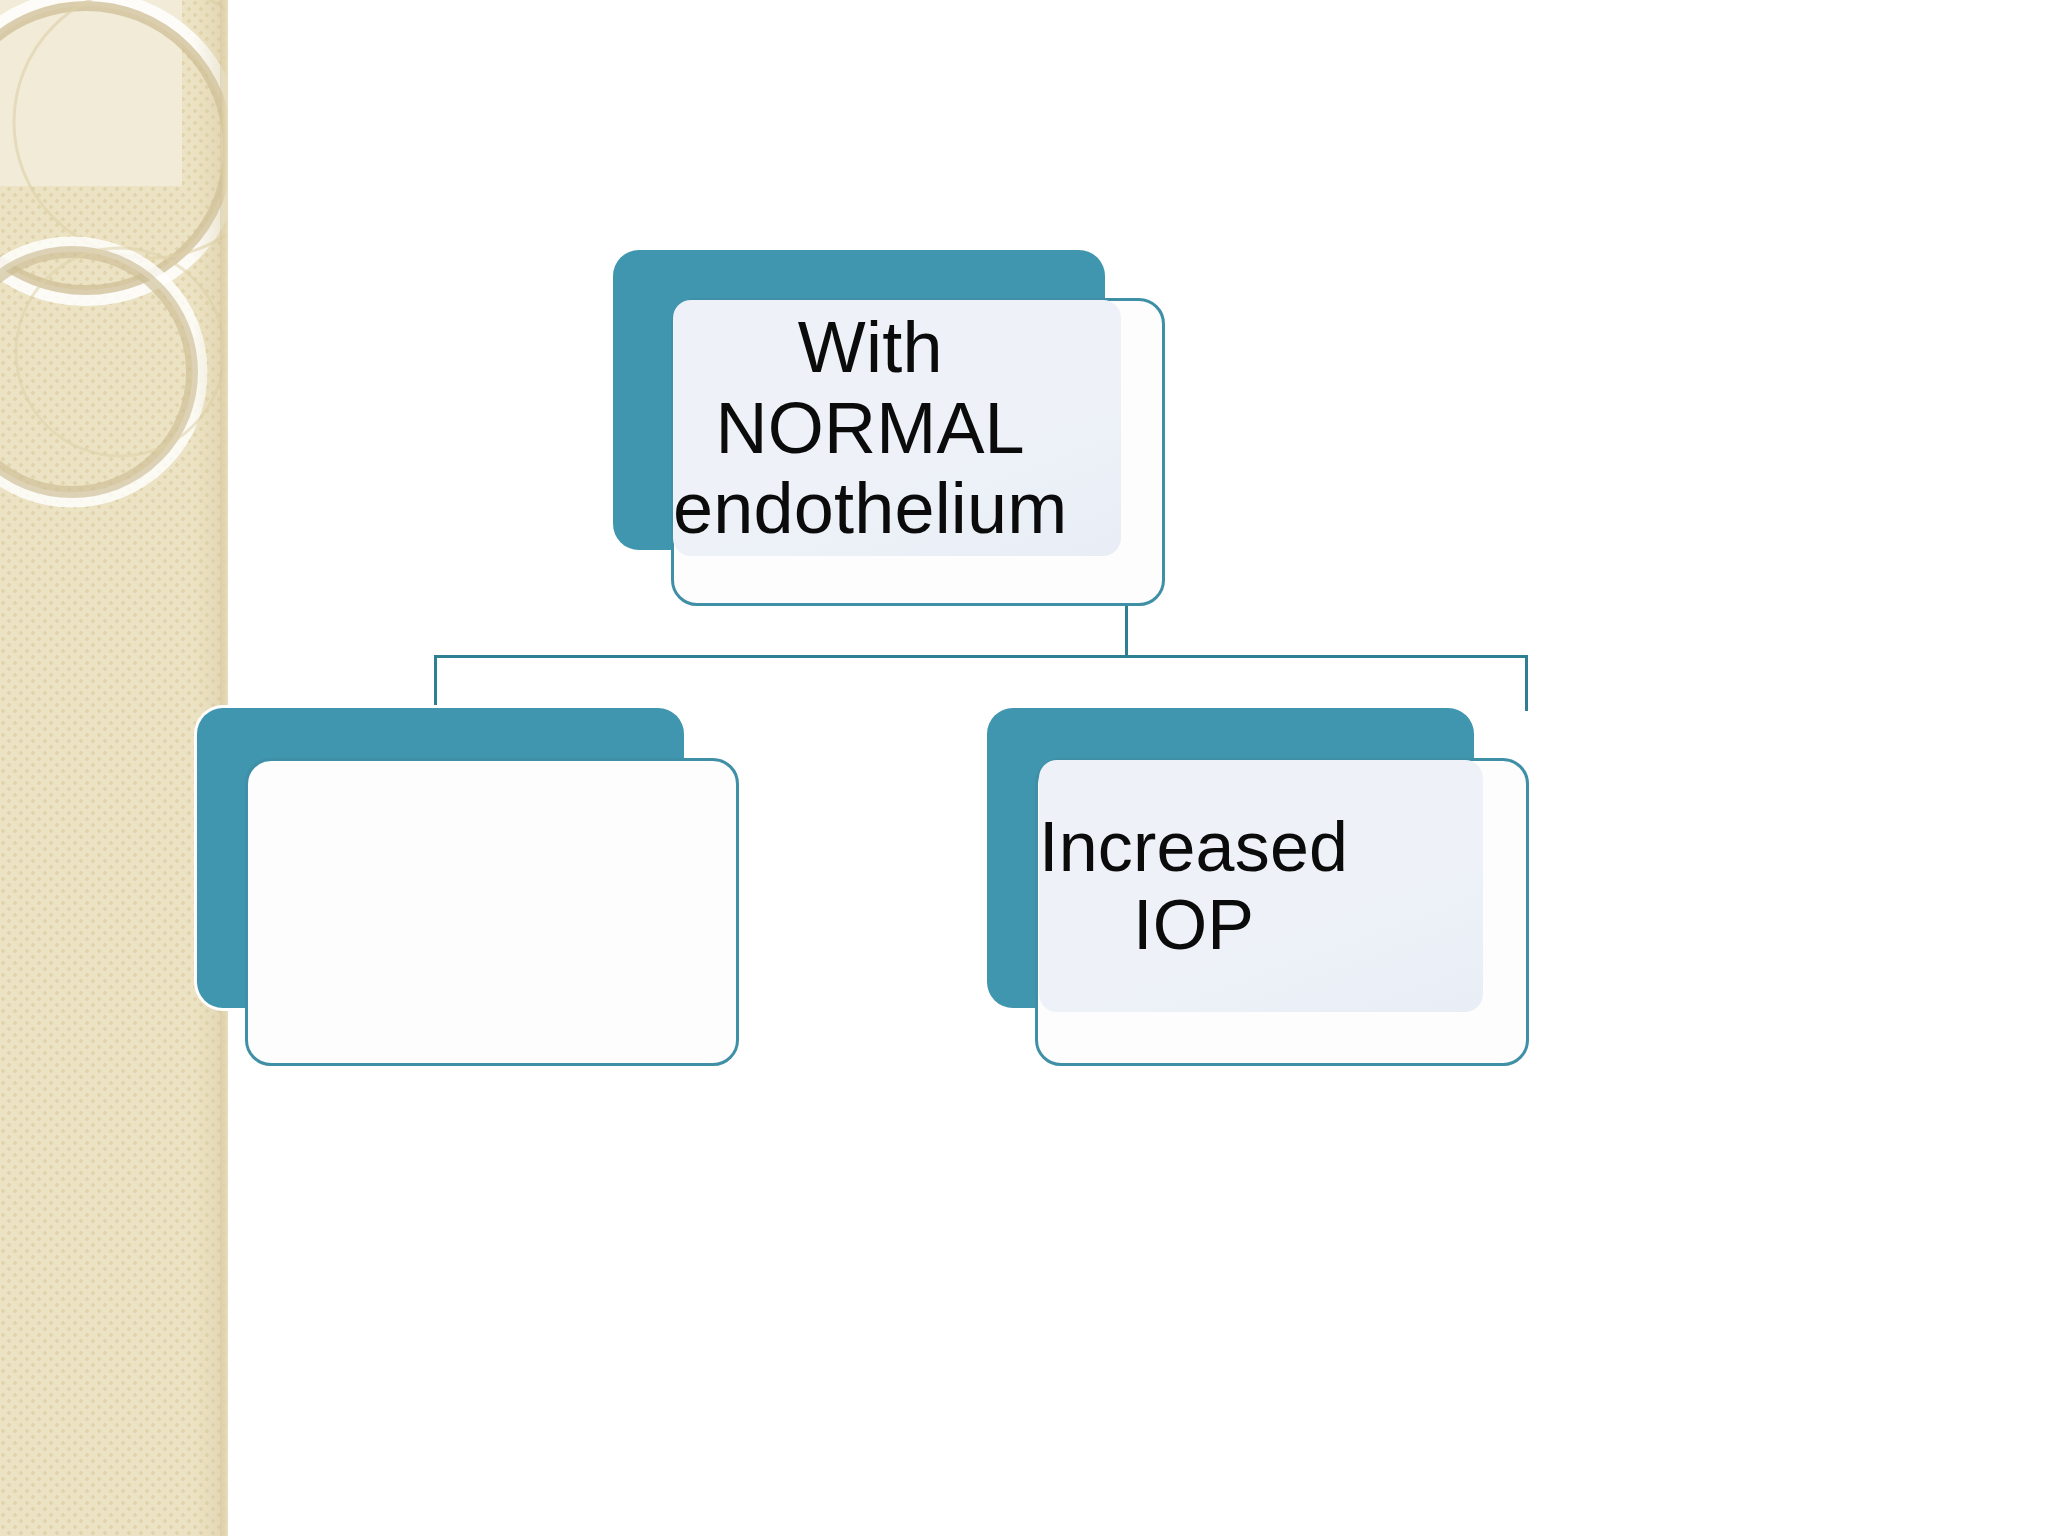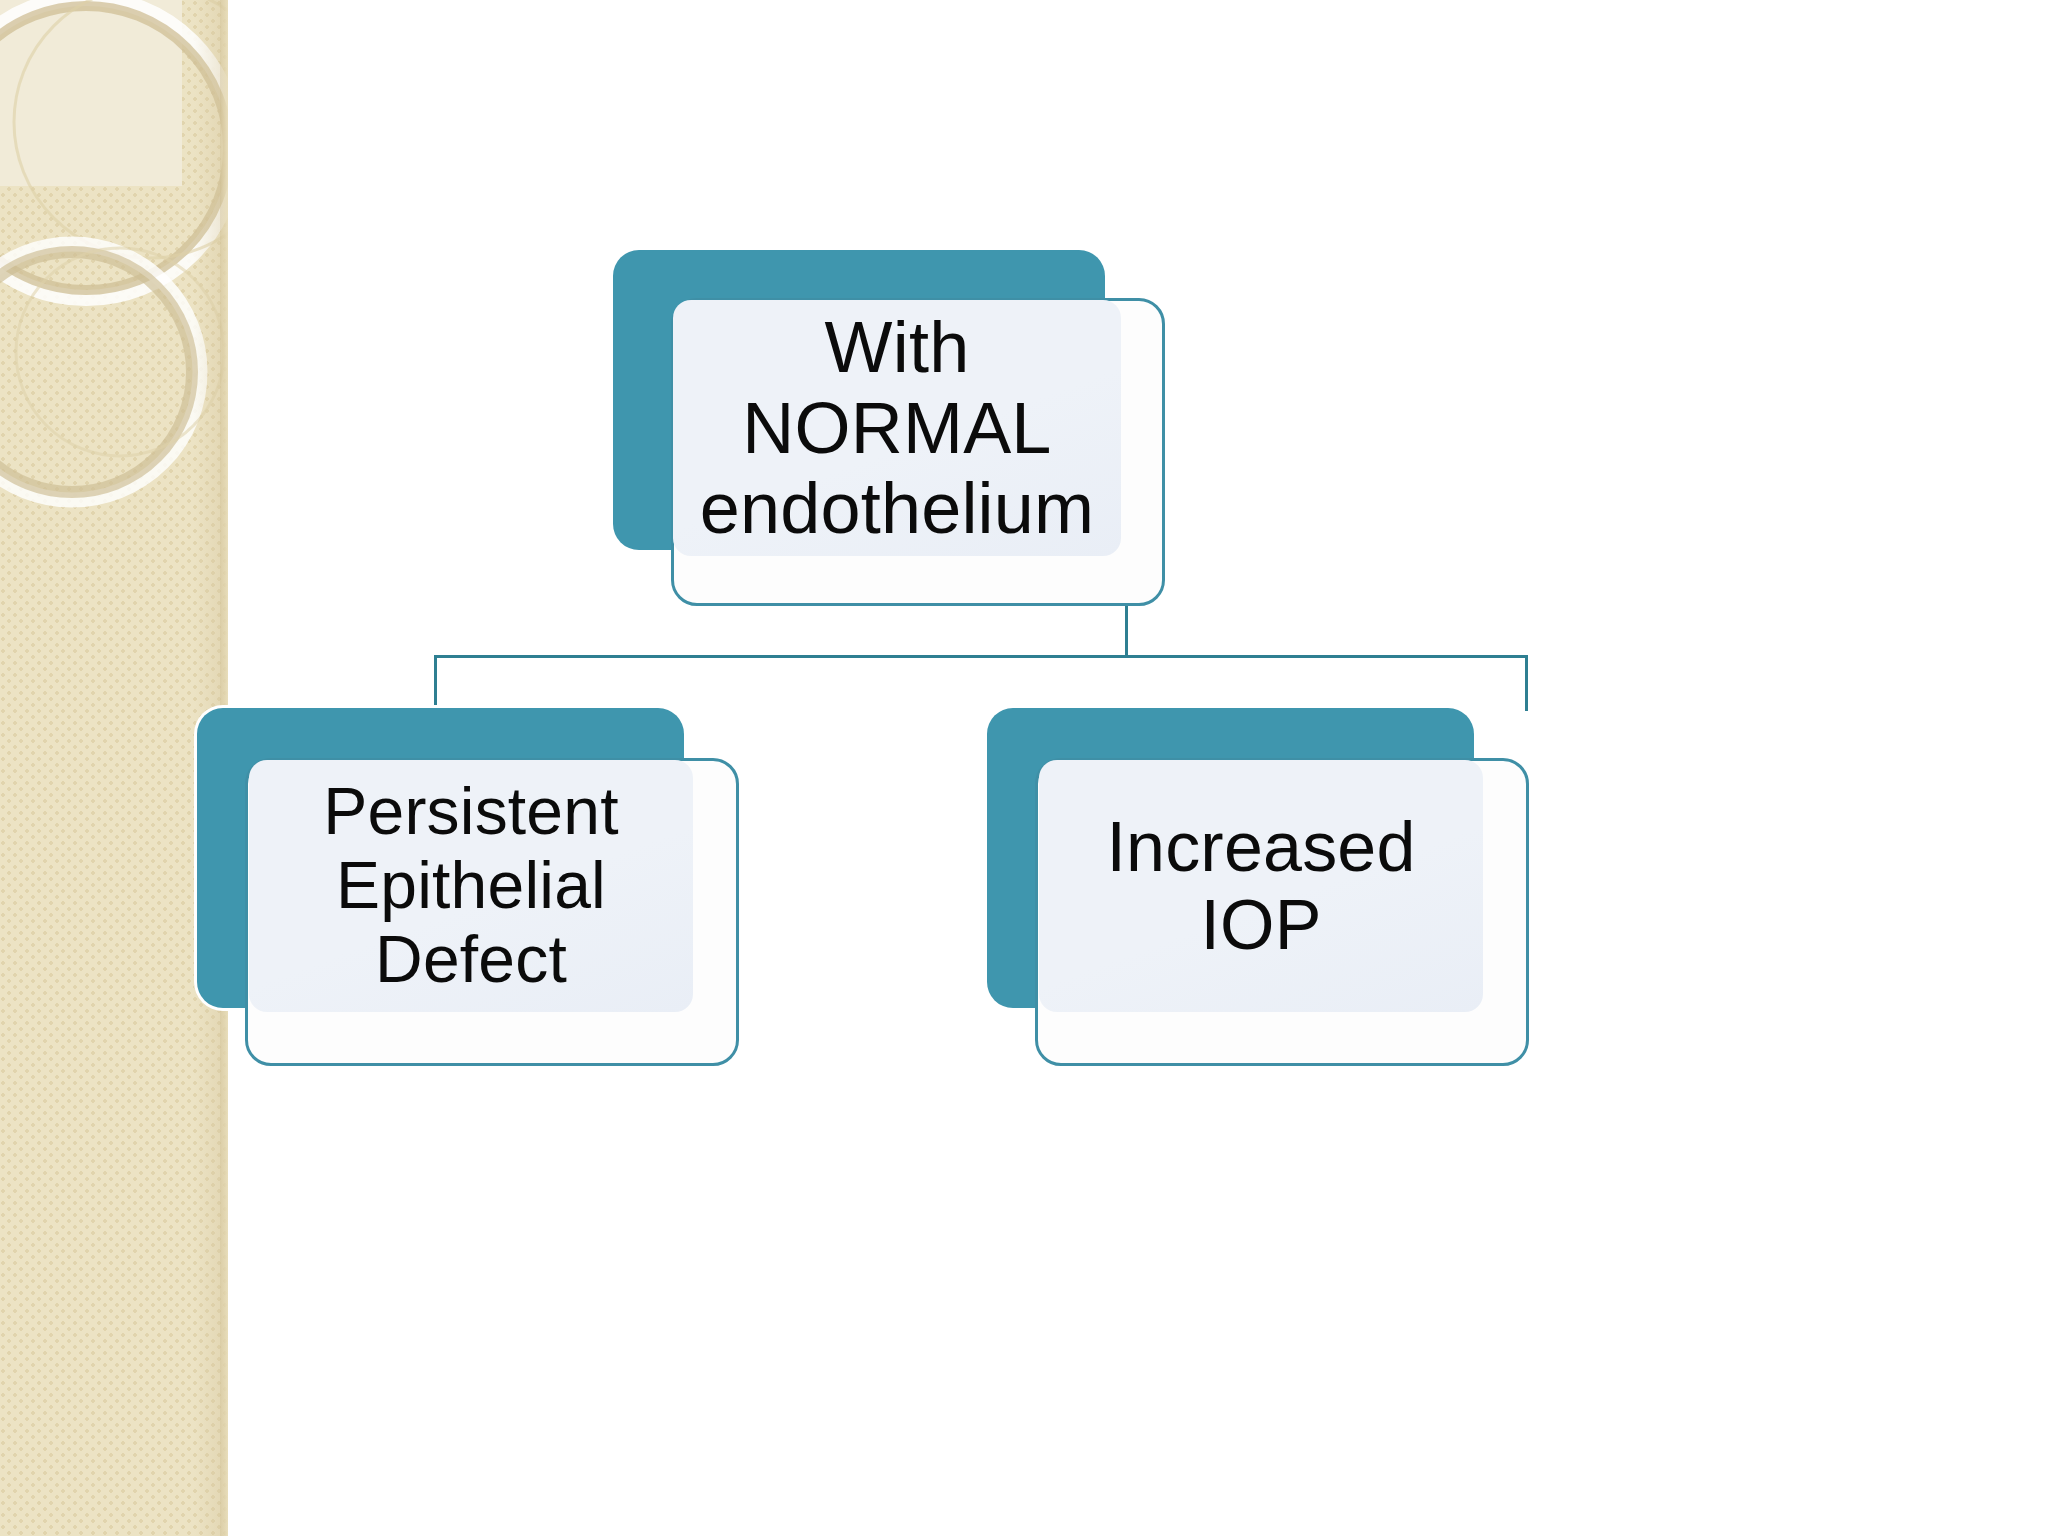--- a/index.html
+++ b/index.html
@@ -92,21 +92,21 @@
     border: 3px solid #3f8fa6;
     box-sizing: border-box;
   }
   
   .node .card-panel {
     position: absolute;
     border-radius: 18px;
     background: linear-gradient(160deg, #eef2f8 0%, #eef2f8 55%, #e9eef6 100%);
     display: flex;
     align-items: center;
-    justify-content: center;
+    justify-content: flex-start;
     text-align: center;
     box-sizing: border-box;
   }
   .node .card-label {
     color: #0b0b0b;
     font-weight: 400;
     letter-spacing: 0.2px;
     line-height: 1.12;
     font-family: "Liberation Sans", sans-serif;
   }
@@ -174,23 +174,20 @@
       <div class="card-back"></div>
       <div class="card-front"></div>
       <div class="card-panel">
         <span class="card-label">With<br>NORMAL<br>endothelium</span>
       </div>
     </div>
 
     <div class="node" id="node-left">
       <div class="card-back"></div>
       <div class="card-front"></div>
-      <div class="card-panel">
-        <span class="card-label">Persistent<br>Epithelial<br>Defect</span>
-      </div>
     </div>
 
     <div class="node" id="node-right">
       <div class="card-back"></div>
       <div class="card-front"></div>
       <div class="card-panel">
         <span class="card-label">Increased<br>IOP</span>
       </div>
     </div>
 

